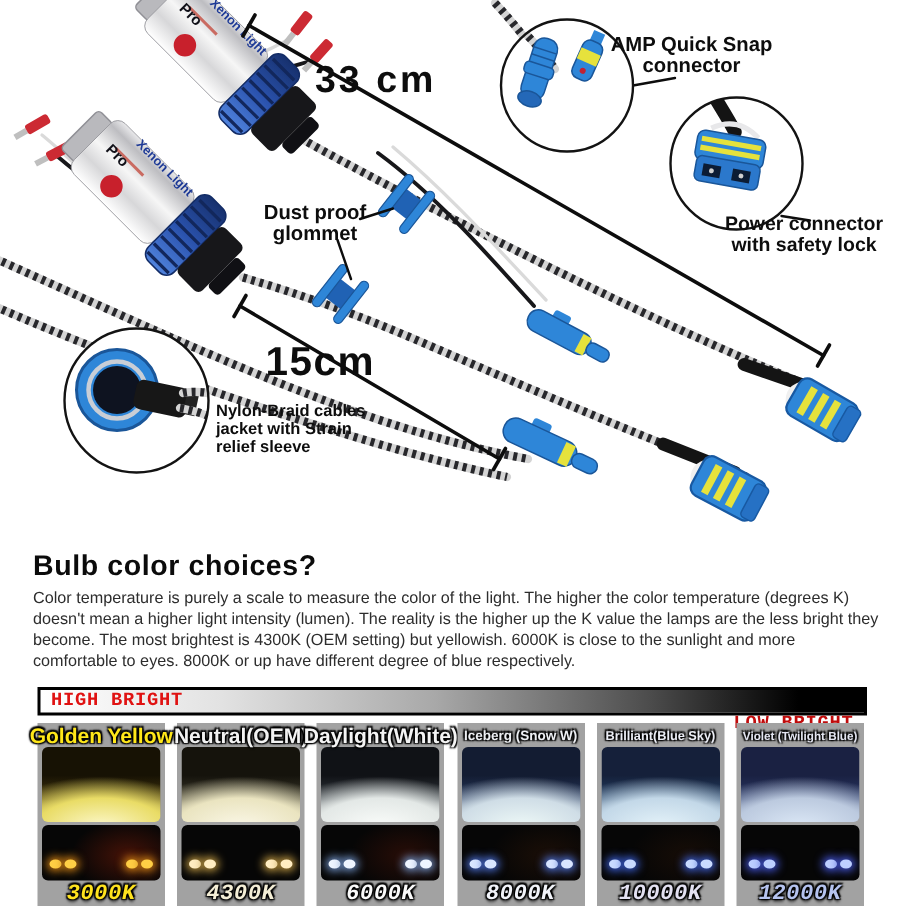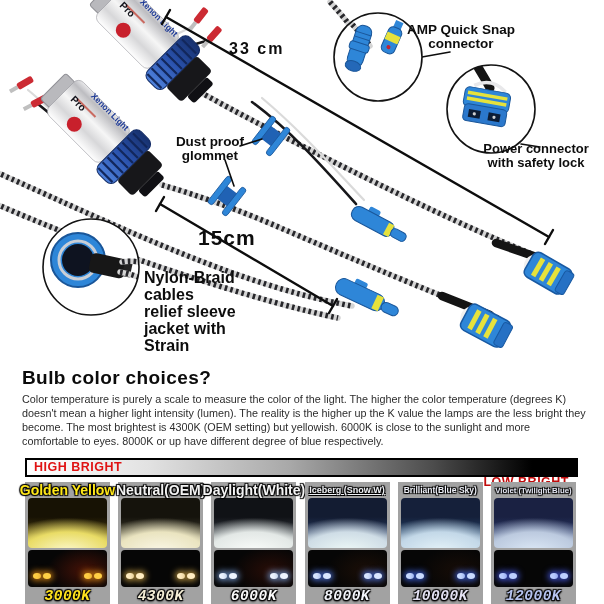--- a/index.html
+++ b/index.html
@@ -5,46 +5,46 @@
   html,body{margin:0;padding:0;}
   body{
     width:604px;height:604px;background:#ffffff;overflow:hidden;
     font-family:"Liberation Sans",sans-serif;color:#111;
   }
   
   .photo{position:relative;width:604px;height:362px;background:#fff;}
   .photo svg{position:absolute;left:0;top:0;}
   .plabel{position:absolute;font-weight:bold;color:#0d0d0d;line-height:1.07;}
   .plabel.center{text-align:center;}
-  .lbl-33{left:210px;top:40px;font-size:16px;letter-spacing:2px;margin-left:19px;}
+  .lbl-33{left:210px;top:40px;font-size:25px;letter-spacing:2px;}
   .lbl-amp{left:398px;top:23px;width:126px;font-size:13.5px;}
   .lbl-dust{left:170px;top:135px;width:80px;font-size:13.5px;}
   .lbl-power{left:466px;top:142px;width:140px;font-size:13px;}
-  .lbl-15{left:198px;top:227px;font-size:21px;letter-spacing:1px;}
-  .lbl-braid{left:144px;top:269px;width:120px;font-size:16px;}
+  .lbl-15{left:177px;top:227px;font-size:27px;letter-spacing:1px;}
+  .lbl-braid{left:144px;top:269px;width:120px;font-size:11px;}
   
   .bottom{padding:5px 24px 0 22px;}
   .heading{margin:0 0 3px 0;font-size:19px;font-weight:bold;letter-spacing:.4px;color:#0b0b0b;}
   .para{margin:0 0 9px 0;width:566px;font-size:10.8px;line-height:1.31;color:#2d2d2d;}
   .bar{
     margin:0 0 5px 3px;width:535px;height:15px;border:2px solid #000;
     background:linear-gradient(90deg,#ffffff 0%,#e2e2e2 22%,#a8a8a8 48%,#4c4c4c 74%,#000 92%);
     display:flex;justify-content:space-between;align-items:center;
-    padding:0 7px;font-size:12.5px;font-weight:bold;letter-spacing:.5px;
+    padding:0 7px;font-size:12.5px;font-weight:bold;letter-spacing:.5px;font-family:Liberation Mono, monospace;
   }
   .bar .hb{color:#e01212;}
   .bar .lb{color:#c00b0b;margin-top:30px;}
   .cards{margin-left:3px;width:551px;display:flex;justify-content:space-between;}
   .card{width:85px;box-sizing:border-box;background:#a2a2a2;padding:2px 3px 3px 3px;}
   .card-name{
     height:13px;display:flex;align-items:center;justify-content:center;
     font-weight:bold;font-size:14px;white-space:nowrap;color:var(--name-color,#fff);
     text-shadow:1px 1px 1px #000,-1px 1px 1px #000,1px -1px 1px #000,-1px -1px 1px #000;
   }
-  .card:nth-child(4) .card-name{font-size:9px;text-decoration:underline;}
+  .card:nth-child(4) .card-name{font-size:9px;}
   .card:nth-child(5) .card-name{font-size:8.5px;}
   .card:nth-child(6) .card-name{font-size:7.8px;}
   .beam{
     height:50px;border-radius:4px;margin-top:1px;
     background:
       radial-gradient(130% 95% at 50% 108%, var(--beam-bright) 0%, var(--beam-color) 42%, rgba(0,0,0,0) 72%),
       linear-gradient(180deg, var(--beam-top) 0%, var(--beam-top) 38%, var(--beam-mid) 70%, var(--beam-color) 100%);
   }
   .lights{height:37px;border-radius:4px;margin-top:2px;background:#060606;position:relative;overflow:hidden;}
   .lights::before{content:"";position:absolute;inset:0;
@@ -297,22 +297,22 @@
     <div>AMP Quick Snap</div>
     <div>connector</div>
   </div>
   <div class="plabel lbl-power center">
     <div>Power connector</div>
     <div>with safety lock</div>
   </div>
   <div class="plabel lbl-15">15cm</div>
   <div class="plabel lbl-braid">
     <div>Nylon-Braid cables</div>
+    <div>jacket with Strain</div>
     <div>relief sleeve</div>
-    <div>jacket with Strain</div>
   </div>
 </div>
 
 <div class="bottom">
   <h1 class="heading">Bulb color choices?</h1>
   <p class="para">Color temperature is purely a scale to measure the color of the light. The higher the color temperature (degrees K) doesn't mean a higher light intensity (lumen). The reality is the higher up the  K value the lamps are the less bright they become. The most brightest is 4300K (OEM setting) but yellowish. 6000K is close to the sunlight and more comfortable to eyes. 8000K or up have different degree of blue respectively.</p>
 
   <div class="bar">
     <span class="hb">HIGH BRIGHT</span>
     <span class="lb">LOW BRIGHT</span>

